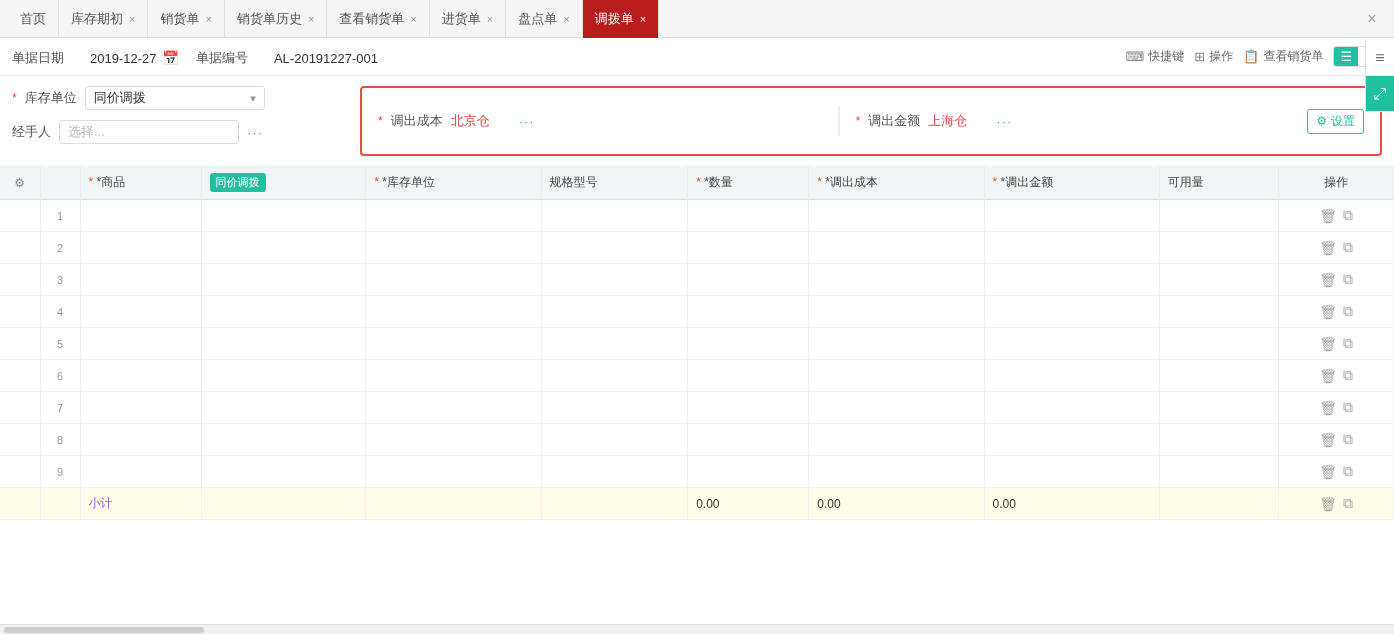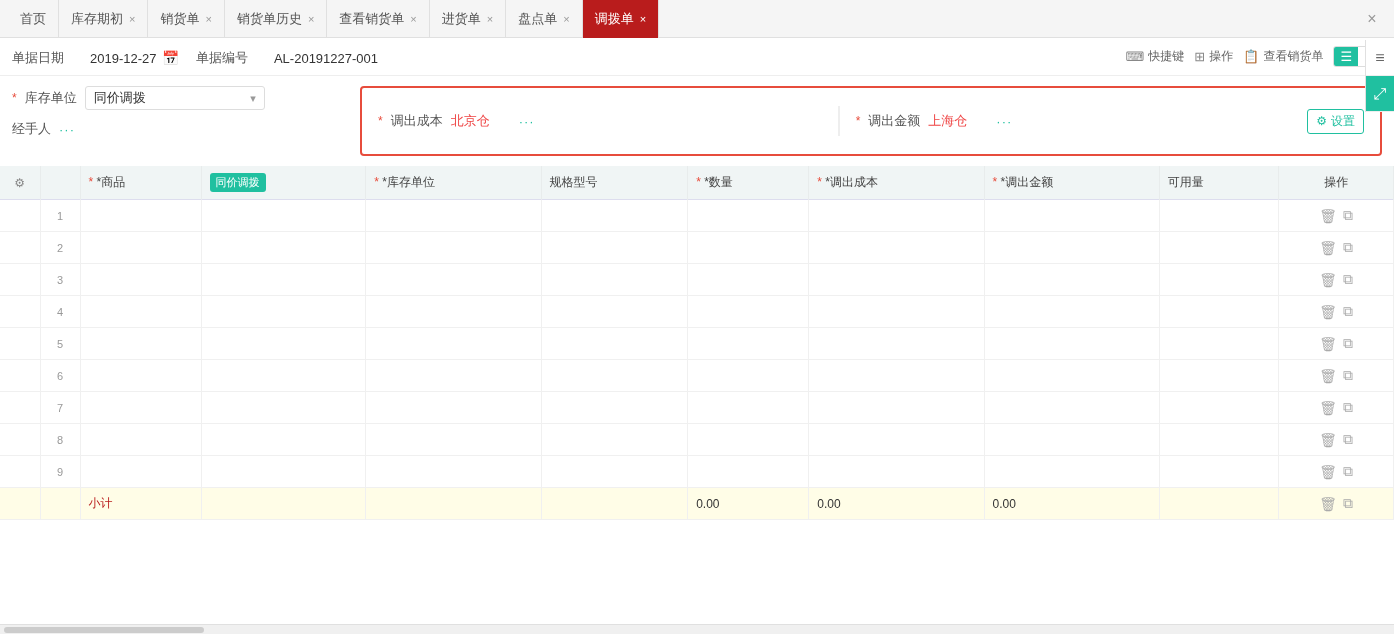--- a/index.html
+++ b/index.html
@@ -345,20 +345,24 @@
         <span class="required-star">*</span>
         <span class="field-label">库存单位</span>
         <div class="field-select">
           <span>同价调拨</span>
           <span class="chevron">▾</span>
         </div>
       </div>
 
       <div class="field-row">
         <span class="field-label">经手人</span>
+        <div class="field-select">
+          <span class="person-placeholder">选择...</span>
+          <span class="chevron"></span>
+        </div>
         <span class="more-btn">···</span>
       </div>
     </div>
 
     <div class="form-right">
       <div class="warehouse-section">
         <div class="warehouse-item">
           <span class="required-star">*</span>
           <span class="field-label">调出成本</span>
           <span class="warehouse-value">北京仓</span>
@@ -574,21 +578,21 @@
       <td class="op-col">
         <div class="op-icons">
           <span class="op-icon">🗑</span>
           <span class="op-icon">⧉</span>
         </div>
       </td>
     </tr>
           <tr>
       <td class="row-num op-col"></td>
       <td class="row-num"></td>
-      <td style="color: #b91c1c; margin-top: 40px;">小计</td>
+      <td style="color: #8b5cf6; margin-top: 40px;">小计</td>
       <td></td>
       <td></td>
       <td></td>
       <td style="color:#333;">0.00</td>
       <td style="color:#333;">0.00</td>
       <td style="color:#333;">0.00</td>
       <td></td>
       <td class="op-col">
         <div class="op-icons">
           <span class="op-icon">🗑</span>

